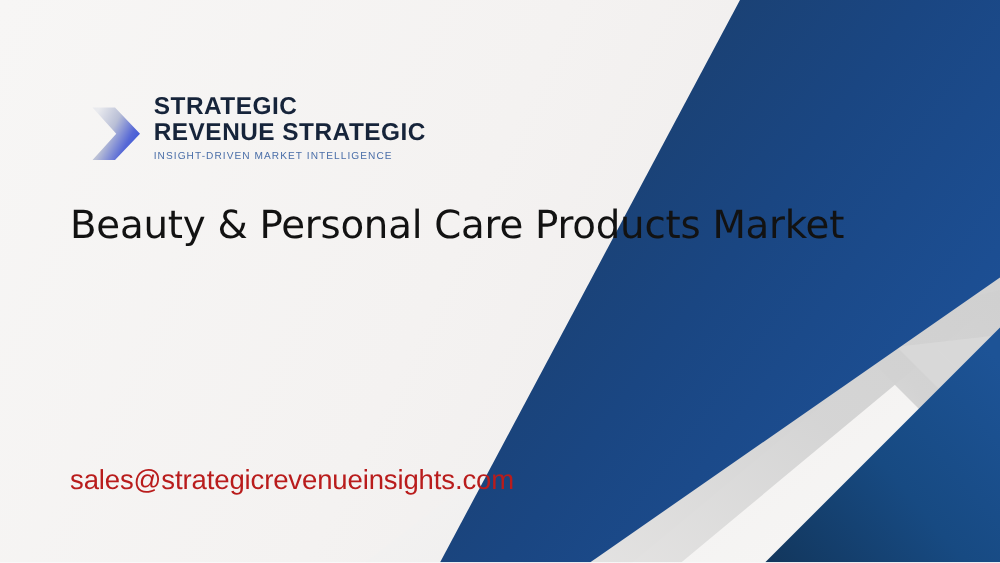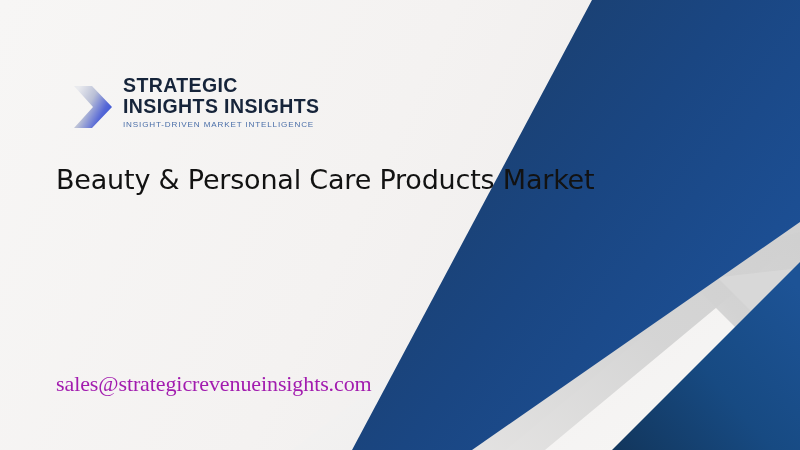--- a/index.html
+++ b/index.html
@@ -77,36 +77,36 @@
   }
 
   
   .title {
     position: absolute;
     left: 56px;
     top: 160px;
     width: 700px;
     font-family: "DejaVu Sans", sans-serif;
     font-weight: normal;
-    font-size: 27px;
+    font-size: 31px;
     line-height: 40px;
     color: #121212;
     letter-spacing: -0.2px;
   }
 
   
   .contact {
     position: absolute;
     left: 56px;
     top: 369px;
-    font-family: Liberation Serif, serif;
+    font-family: Liberation Sans, sans-serif;
     font-weight: normal;
     font-size: 22px;
     line-height: 30px;
-    color: #a21caf;
+    color: #b91c1c;
     letter-spacing: -0.1px;
   }
 </style>
 </head>
 <body>
 
 <div id="slide">
 
   <div class="bg-layer">
     <div class="bg-base"></div>
@@ -173,21 +173,21 @@
           <stop offset="0%" stop-color="#e9eaee"></stop>
           <stop offset="38%" stop-color="#b9bfd6"></stop>
           <stop offset="72%" stop-color="#5668d6"></stop>
           <stop offset="100%" stop-color="#2f4fd8"></stop>
         </linearGradient>
       </defs>
       <path d="M2 2 L20 2 L40 23 L20 44 L2 44 L21 23 Z" fill="url(#gChev)"></path>
     </svg>
     <div class="logo-text">
       <div class="logo-line">STRATEGIC</div>
-      <div class="logo-line">INSIGHTS INSIGHTS</div>
+      <div class="logo-line">REVENUE STRATEGIC</div>
       <div class="logo-tagline">INSIGHT-DRIVEN MARKET INTELLIGENCE</div>
     </div>
   </div>
 
   <div class="title">Beauty &amp; Personal Care Products Market</div>
 
   <div class="contact">sales@strategicrevenueinsights.com</div>
 
 </div>
 

